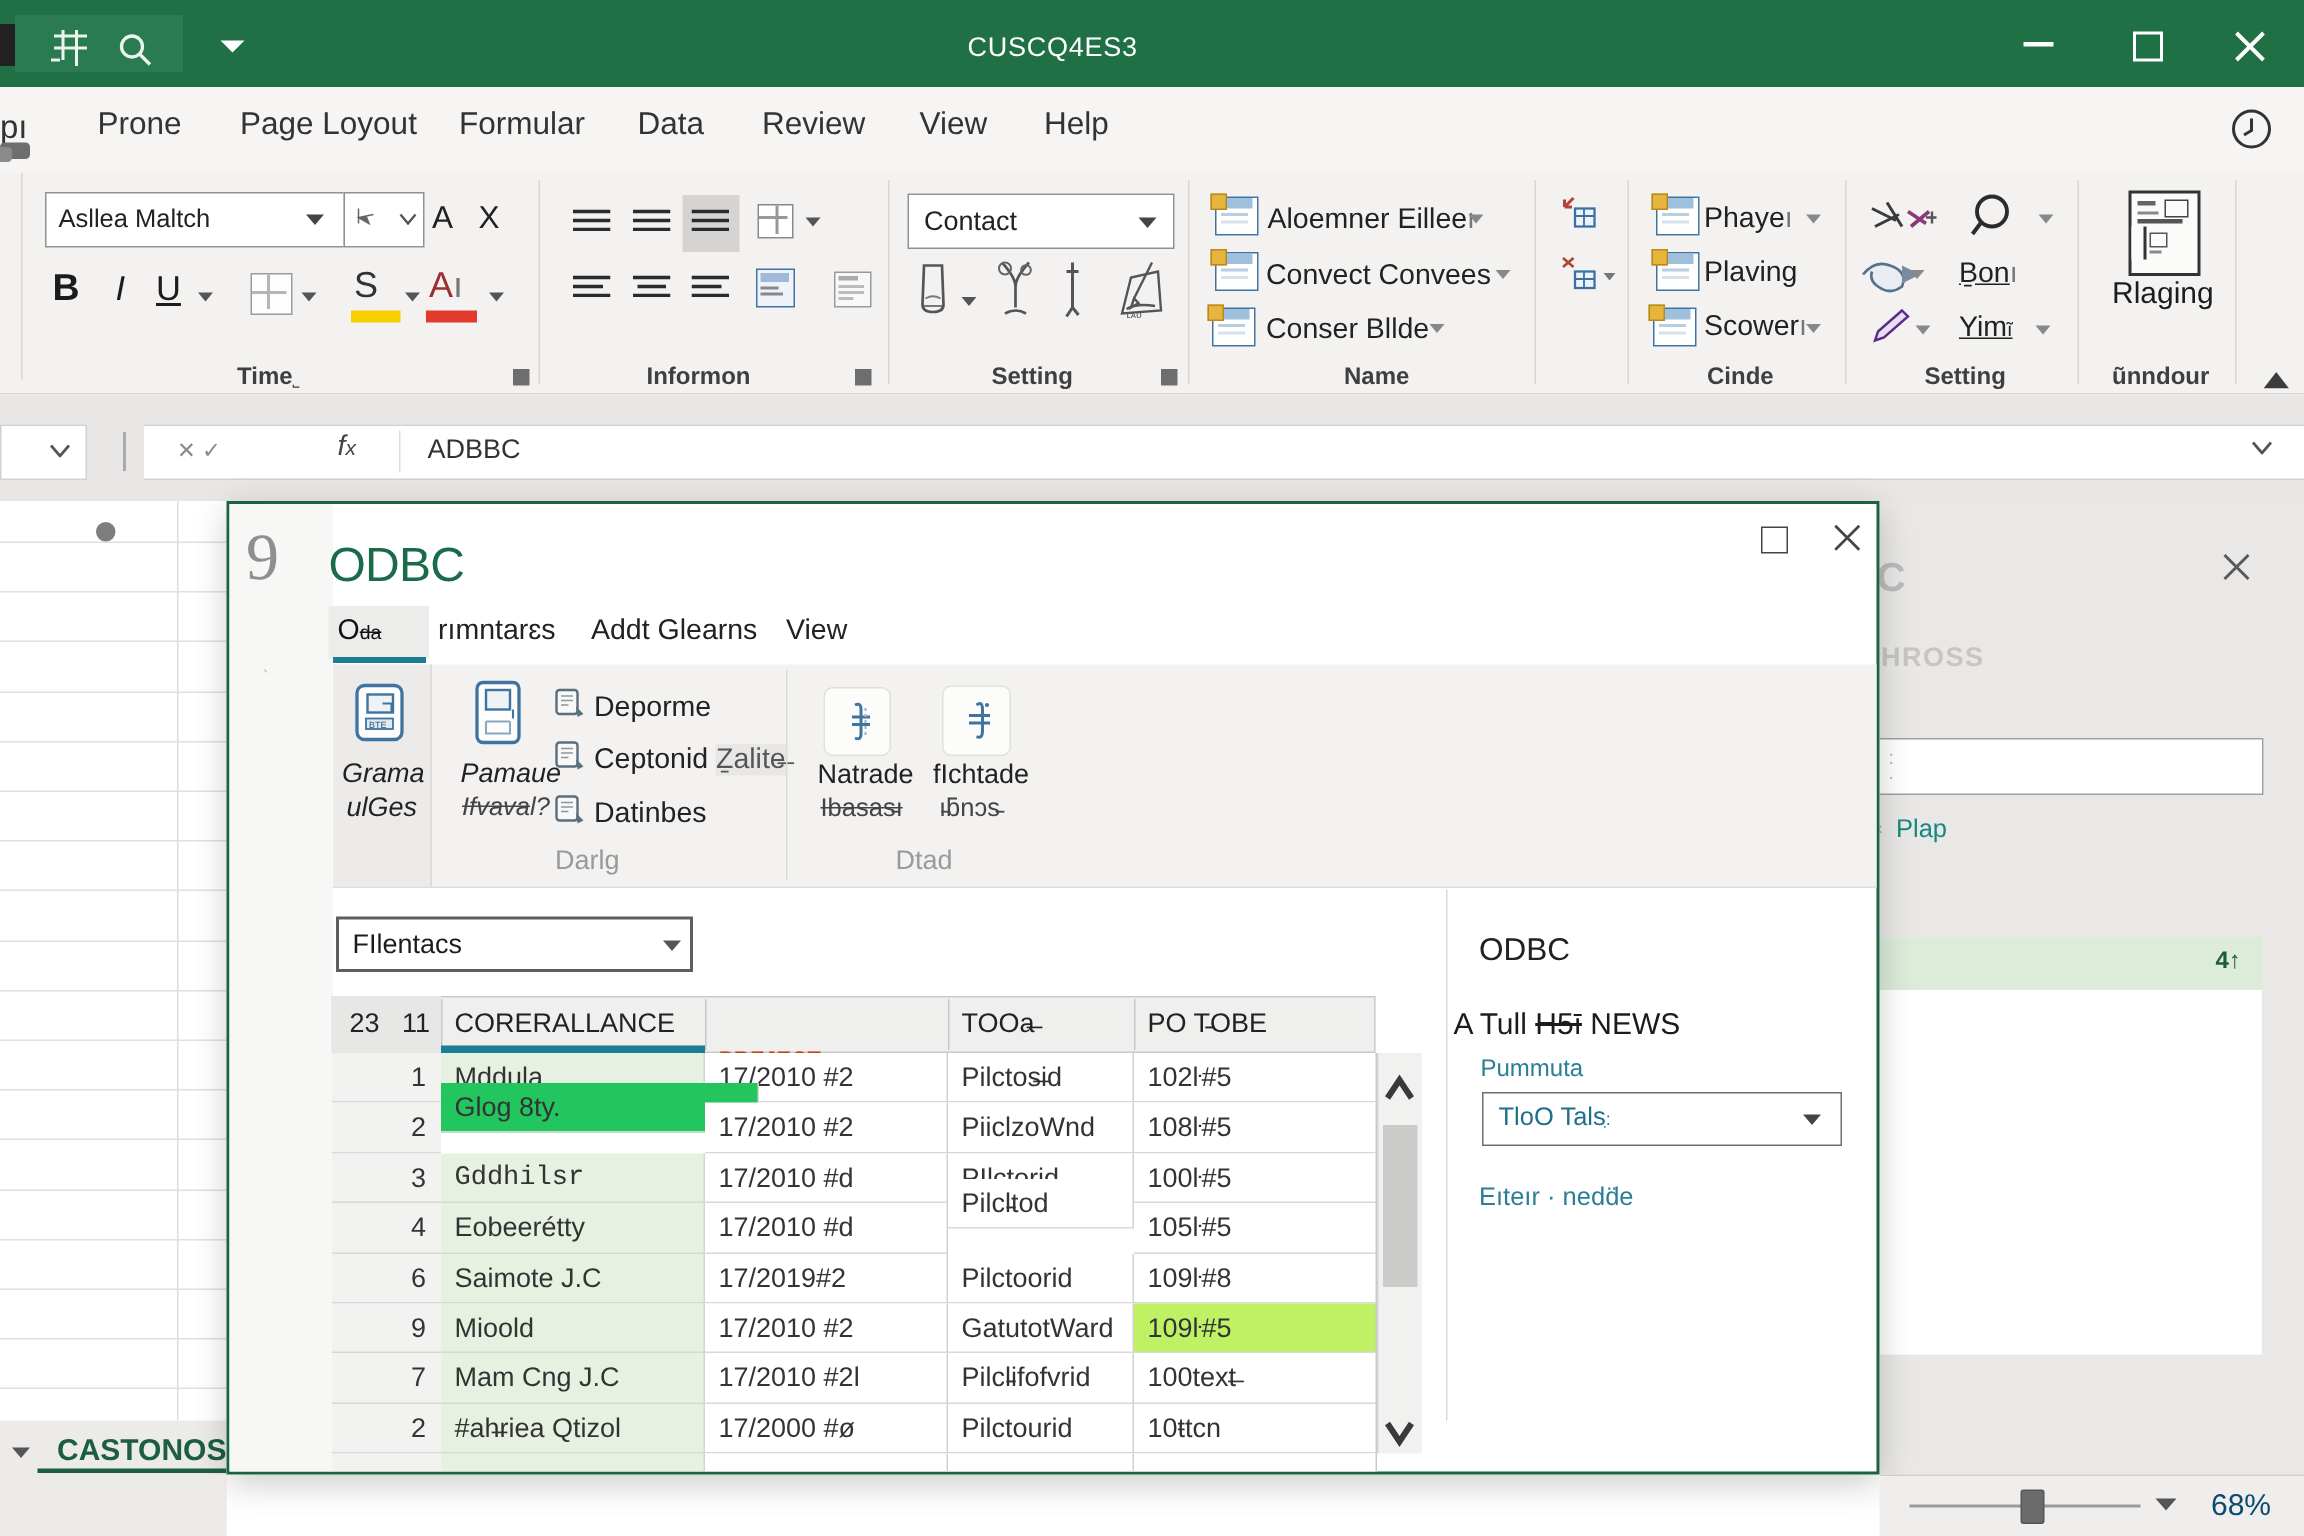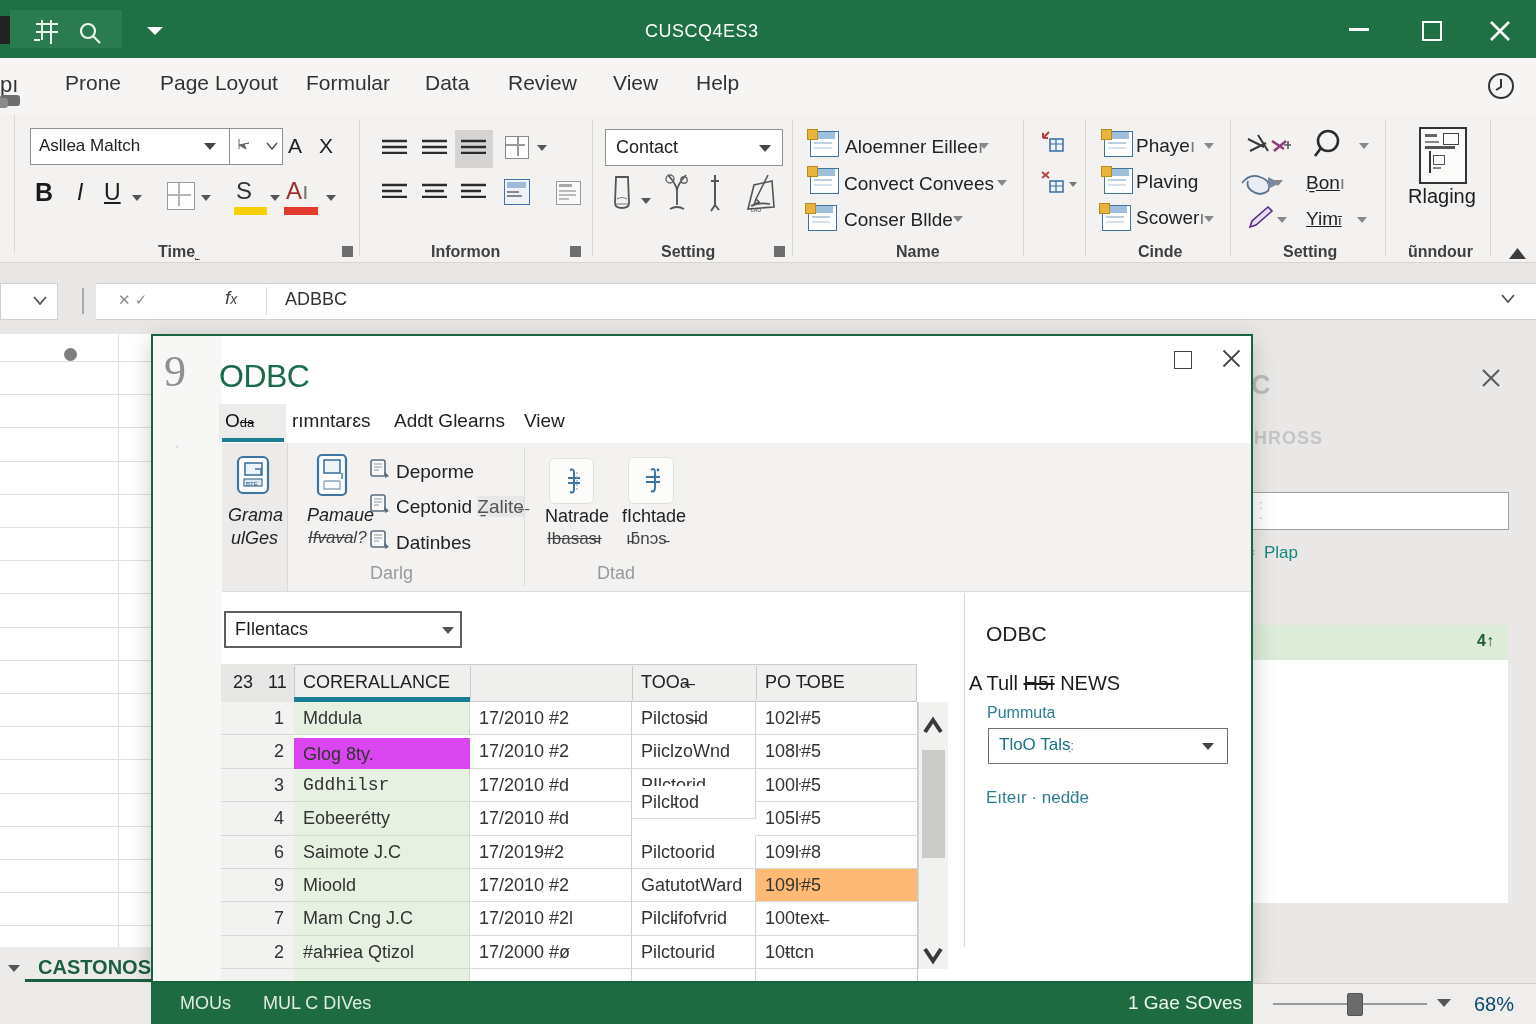--- a/index.html
+++ b/index.html
@@ -510,21 +510,21 @@
         </div>
         <div class="abs" style="left:411px;top:38.0px;width:124px;height:33.4px;background:#fff;border-bottom:1px solid #d8d8d8;border-right:1px solid #d2d2d2;box-sizing:border-box;">
           <div class="tx" style="left:9px;top:6px;font-size:18px;color:#333;">Pilctos̶id</div>
         </div>
         <div class="abs" style="left:535px;top:38.0px;width:162px;height:33.4px;background:#fff;border-bottom:1px solid #d8d8d8;border-right:1px solid #c9c9c9;box-sizing:border-box;">
           <div class="tx" style="left:9px;top:6px;font-size:18px;color:#333;">102ŀ#5</div>
         </div>
         <div class="abs" style="left:0;top:71.4px;width:73px;height:33.4px;background:#f2f2f1;border-bottom:1px solid #d8d8d8;box-sizing:border-box;">
           <div class="tx" style="right:10px;top:6px;font-size:18px;color:#333;">2</div>
         </div>
-        <div class="abs" style="left:73px;top:74px;width:212px;height:33.4px;background:#d946ef;border-bottom:1px solid #d2dcce;border-right:1px solid #cfd8cc;box-sizing:border-box;">
+        <div class="abs" style="left:73px;top:58px;width:212px;height:33.4px;background:#22c55e;border-bottom:1px solid #d2dcce;border-right:1px solid #cfd8cc;box-sizing:border-box;">
           <div class="tx" style="left:9px;top:6px;font-size:18px;color:#333;">Glog 8ty.</div>
         </div>
         <div class="abs" style="left:249px;top:71.4px;width:162px;height:33.4px;background:#fff;border-bottom:1px solid #d8d8d8;border-right:1px solid #d2d2d2;box-sizing:border-box;">
           <div class="tx" style="left:9px;top:6px;font-size:18px;color:#333;">17/2010 #2</div>
         </div>
         <div class="abs" style="left:411px;top:71.4px;width:124px;height:33.4px;background:#fff;border-bottom:1px solid #d8d8d8;border-right:1px solid #d2d2d2;box-sizing:border-box;">
           <div class="tx" style="left:9px;top:6px;font-size:18px;color:#333;">PiiclzoWnd</div>
         </div>
         <div class="abs" style="left:535px;top:71.4px;width:162px;height:33.4px;background:#fff;border-bottom:1px solid #d8d8d8;border-right:1px solid #c9c9c9;box-sizing:border-box;">
           <div class="tx" style="left:9px;top:6px;font-size:18px;color:#333;">108ŀ#5</div>
@@ -579,21 +579,21 @@
         </div>
         <div class="abs" style="left:73px;top:205.0px;width:176px;height:33.4px;background:#e6f1e2;border-bottom:1px solid #d2dcce;border-right:1px solid #cfd8cc;box-sizing:border-box;">
           <div class="tx" style="left:9px;top:6px;font-size:18px;color:#333;">Mioold</div>
         </div>
         <div class="abs" style="left:249px;top:205.0px;width:162px;height:33.4px;background:#fff;border-bottom:1px solid #d8d8d8;border-right:1px solid #d2d2d2;box-sizing:border-box;">
           <div class="tx" style="left:9px;top:6px;font-size:18px;color:#333;">17/2010 #2</div>
         </div>
         <div class="abs" style="left:411px;top:205.0px;width:124px;height:33.4px;background:#fff;border-bottom:1px solid #d8d8d8;border-right:1px solid #d2d2d2;box-sizing:border-box;">
           <div class="tx" style="left:9px;top:6px;font-size:18px;color:#333;">GatutotWard</div>
         </div>
-        <div class="abs" style="left:535px;top:205.0px;width:162px;height:33.4px;background:#fdba74;border-bottom:1px solid #d8d8d8;border-right:1px solid #c9c9c9;box-sizing:border-box;">
+        <div class="abs" style="left:535px;top:205.0px;width:162px;height:33.4px;background:#bef264;border-bottom:1px solid #d8d8d8;border-right:1px solid #c9c9c9;box-sizing:border-box;">
           <div class="tx" style="left:9px;top:6px;font-size:18px;color:#333;">109ŀ#5</div>
         </div>
         <div class="abs" style="left:0;top:238.4px;width:73px;height:33.4px;background:#f2f2f1;border-bottom:1px solid #d8d8d8;box-sizing:border-box;">
           <div class="tx" style="right:10px;top:6px;font-size:18px;color:#333;">7</div>
         </div>
         <div class="abs" style="left:73px;top:238.4px;width:176px;height:33.4px;background:#e6f1e2;border-bottom:1px solid #d2dcce;border-right:1px solid #cfd8cc;box-sizing:border-box;">
           <div class="tx" style="left:9px;top:6px;font-size:18px;color:#333;">Mam Cng J.C</div>
         </div>
         <div class="abs" style="left:249px;top:238.4px;width:162px;height:33.4px;background:#fff;border-bottom:1px solid #d8d8d8;border-right:1px solid #d2d2d2;box-sizing:border-box;">
           <div class="tx" style="left:9px;top:6px;font-size:18px;color:#333;">17/2010 #2l</div>
@@ -652,25 +652,20 @@
   <div class="abs" style="left:835px;top:392px;width:240px;height:36px;background:#fff;border:1.5px solid #6f6f6f;box-sizing:border-box;">
     <div class="tx" style="left:10px;top:6px;font-size:17px;color:#1f6f8a;">TloO Tals<span style="font-size:12px;">:̣</span></div>
     <svg class="abs" style="left:212px;top:13px;" width="14" height="9" viewBox="0 0 14 9">
           <path d="M1 1 L7 8 L13 1 Z" fill="#444"></path>
         </svg>
   </div>
   <div class="tx" style="left:833px;top:452px;font-size:17px;color:#2b7f95;">Eıteır · nedd̈e</div>
 </div>
 
 <div class="abs" style="left:0;top:983px;width:151px;height:41px;background:#eceae8;"></div>
-<div class="abs" style="left:151px;top:983px;width:1102px;height:41px;background:#1e6b42;">
-  <div class="tx" style="left:29px;top:10px;font-size:18px;color:#dfece2;">MOUs</div>
-  <div class="tx" style="left:112px;top:10px;font-size:18px;color:#dfece2;">MUL C DIVes</div>
-  <div class="tx" style="left:977px;top:9px;font-size:19px;color:#f0f6f1;">1 Gae SOves</div>
-</div>
 <div class="abs" style="left:1253px;top:983px;width:283px;height:41px;background:#efeeec;border-top:1px solid #cfcecc;">
   <div class="abs" style="left:20px;top:19px;width:154px;height:2px;background:#9a9a9a;"></div>
   <div class="abs" style="left:94px;top:9px;width:14px;height:21px;background:#6b6b6b;border:1px solid #555;border-radius:2px;"></div>
   <svg class="abs" style="left:183px;top:14px;" width="16" height="10" viewBox="0 0 16 10">
         <path d="M1 1 L8 9 L15 1 Z" fill="#555"></path>
       </svg>
   <div class="tx" style="left:221px;top:9px;font-size:20px;color:#0c4a6e;">68%</div>
 </div>
 
 </div>

